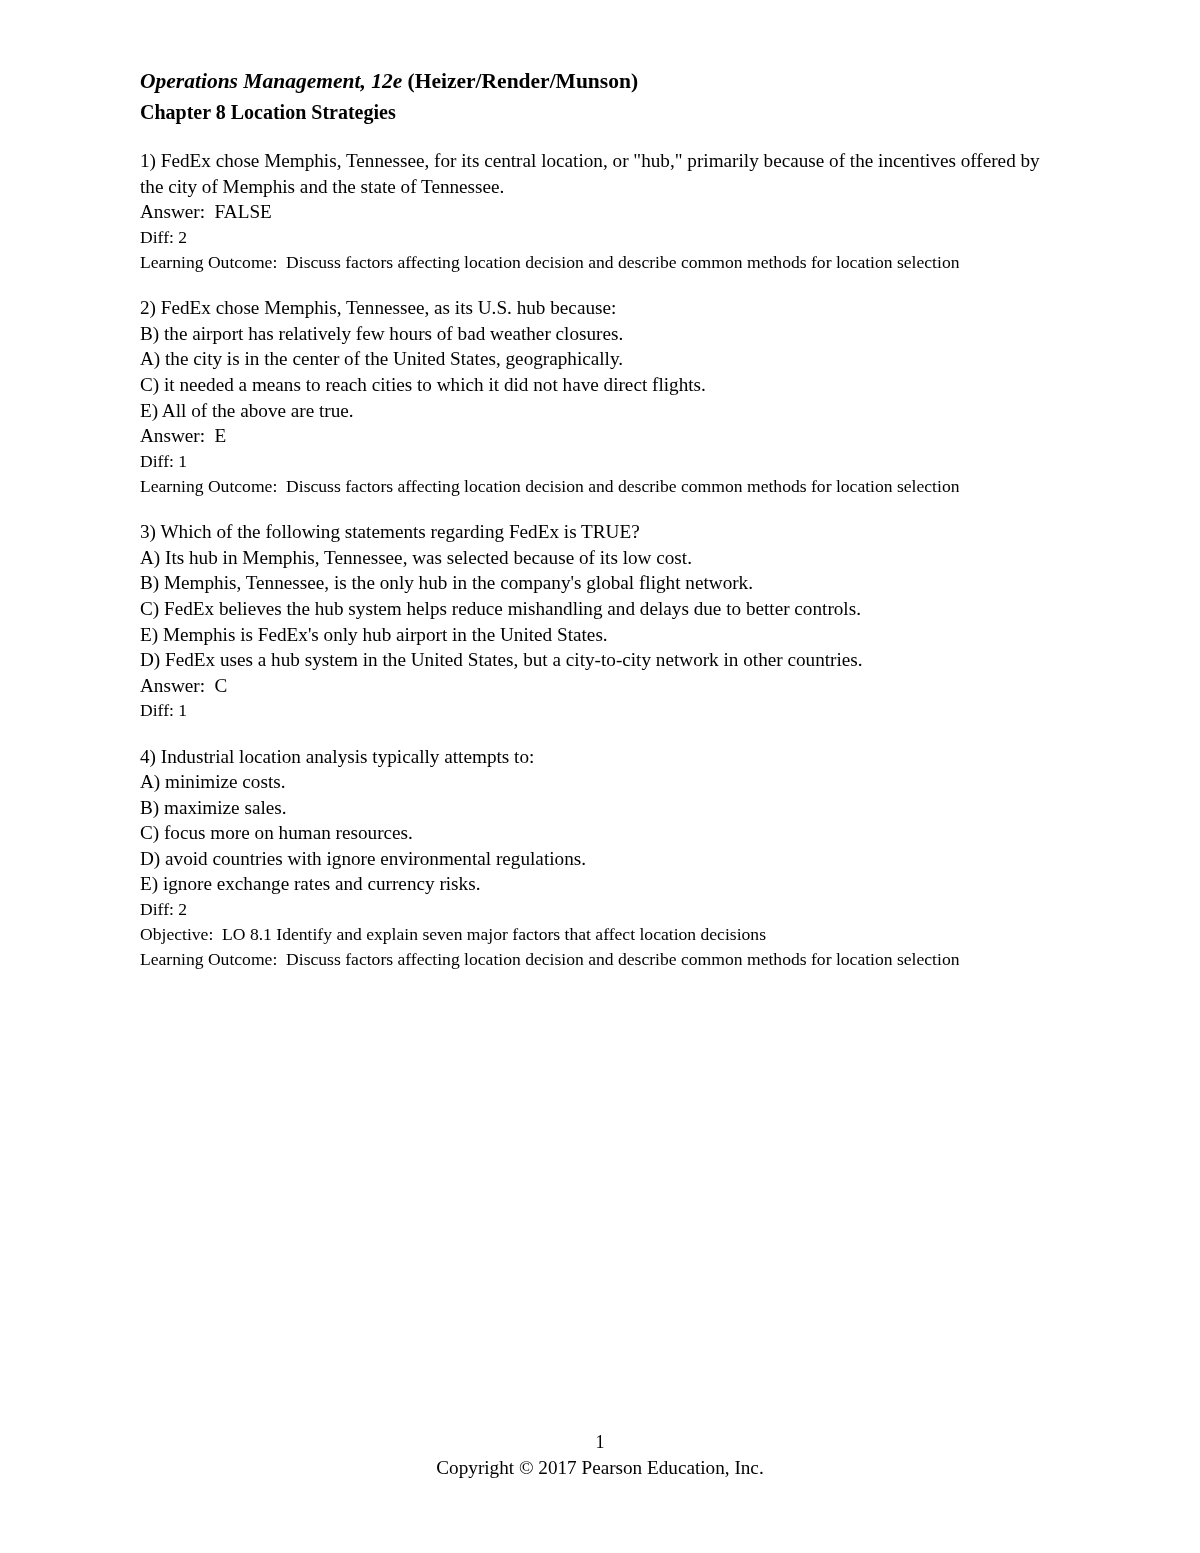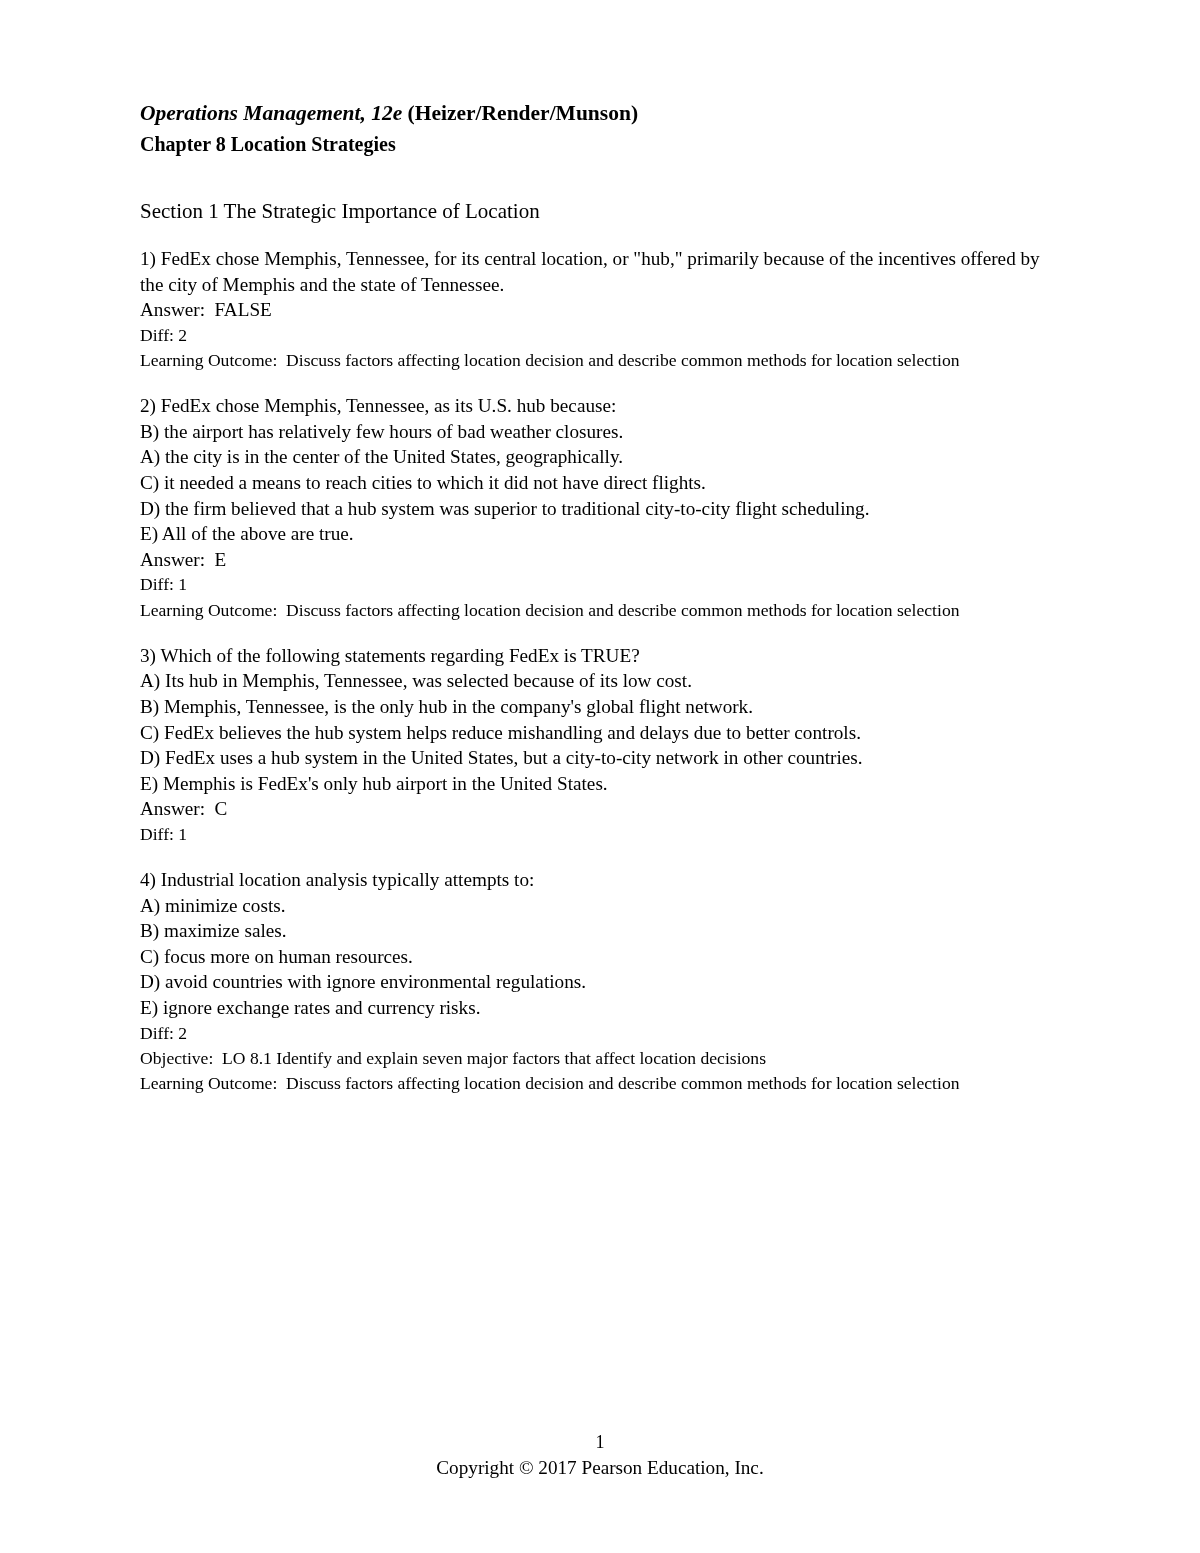--- a/index.html
+++ b/index.html
@@ -14,21 +14,21 @@
     font-family: "Liberation Serif", serif;
     color: #000000;
     -webkit-font-smoothing: antialiased;
   }
   .page {
     position: absolute;
     left: 0; top: 0;
     width: 1200px;
     height: 1553px;
     box-sizing: border-box;
-    padding: 98px 140px 0 140px;
+    padding: 66px 140px 0 140px;
   }
   .doc-header {
     margin: 0 0 0 0;
   }
   .title-line {
     font-size: 21.5px;
     line-height: 31px;
     white-space: nowrap;
   }
   .title-line .ital-bold {
@@ -85,48 +85,46 @@
 </head>
 <body>
 
 <div class="page">
 
   <div class="doc-header">
     <div class="title-line"><span class="ital-bold">Operations Management, 12e</span><span class="bold"> (Heizer/Render/Munson)</span></div>
     <div class="chapter-line">Chapter 8  Location Strategies</div>
   </div>
 
-  <div class="section-heading">Section 1   The Strategic Importance of Location</div>
 
   <div class="qblock">
     <div class="line wrap">1) FedEx chose Memphis, Tennessee, for its central location, or "hub," primarily because of the incentives offered by the city of Memphis and the state of Tennessee.</div>
     <div class="line">Answer:  FALSE</div>
     <div class="line small">Diff: 2</div>
     <div class="line small">Learning Outcome:  Discuss factors affecting location decision and describe common methods for location selection</div>
   </div>
 
   <div class="qblock">
     <div class="line wrap">2) FedEx chose Memphis, Tennessee, as its U.S. hub because:</div>
     <div class="line">B) the airport has relatively few hours of bad weather closures.</div>
     <div class="line">A) the city is in the center of the United States, geographically.</div>
     <div class="line">C) it needed a means to reach cities to which it did not have direct flights.</div>
-    <div class="line">D) the firm believed that a hub system was superior to traditional city-to-city flight scheduling.</div>
     <div class="line">E) All of the above are true.</div>
     <div class="line">Answer:  E</div>
     <div class="line small">Diff: 1</div>
     <div class="line small">Learning Outcome:  Discuss factors affecting location decision and describe common methods for location selection</div>
   </div>
 
   <div class="qblock">
     <div class="line wrap">3) Which of the following statements regarding FedEx is TRUE?</div>
     <div class="line">A) Its hub in Memphis, Tennessee, was selected because of its low cost.</div>
     <div class="line">B) Memphis, Tennessee, is the only hub in the company's global flight network.</div>
     <div class="line">C) FedEx believes the hub system helps reduce mishandling and delays due to better controls.</div>
+    <div class="line">E) Memphis is FedEx's only hub airport in the United States.</div>
     <div class="line">D) FedEx uses a hub system in the United States, but a city-to-city network in other countries.</div>
-    <div class="line">E) Memphis is FedEx's only hub airport in the United States.</div>
     <div class="line">Answer:  C</div>
     <div class="line small">Diff: 1</div>
   </div>
 
   <div class="qblock">
     <div class="line wrap">4) Industrial location analysis typically attempts to:</div>
     <div class="line">A) minimize costs.</div>
     <div class="line">B) maximize sales.</div>
     <div class="line">C) focus more on human resources.</div>
     <div class="line">D) avoid countries with ignore environmental regulations.</div>

